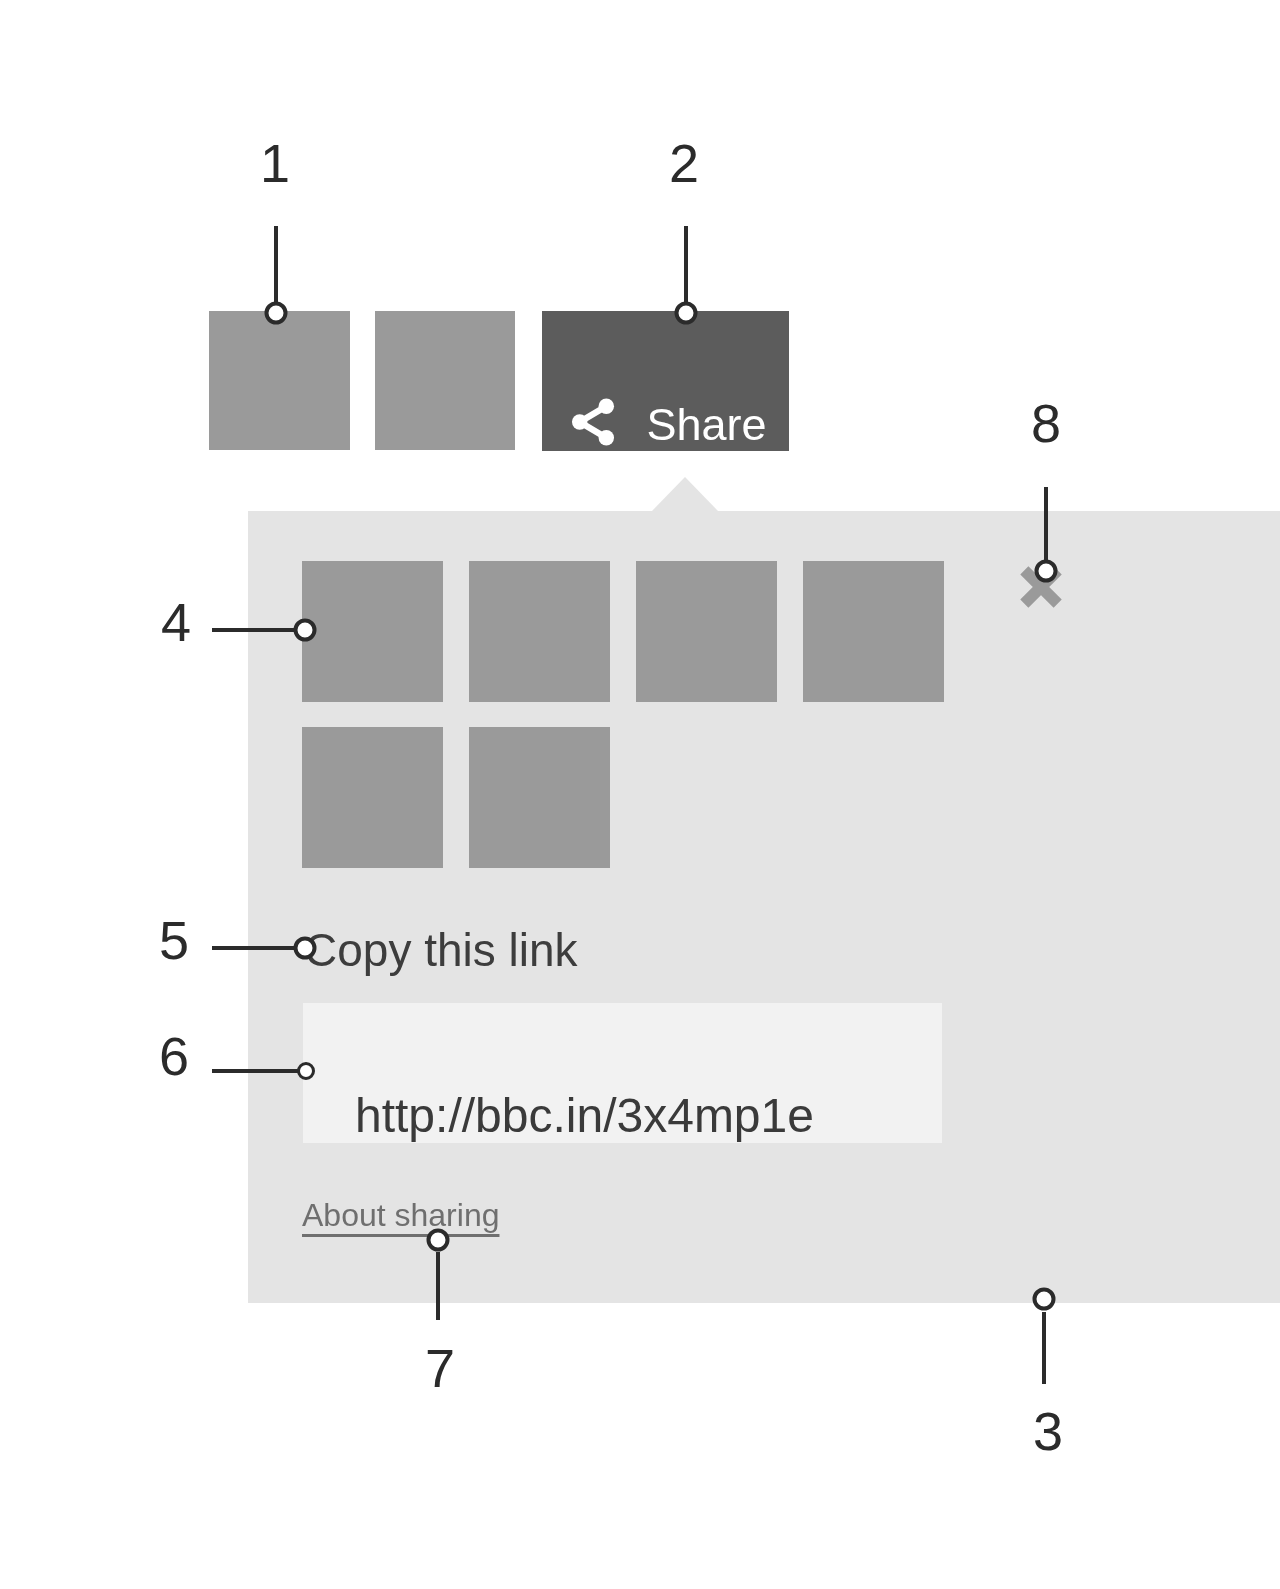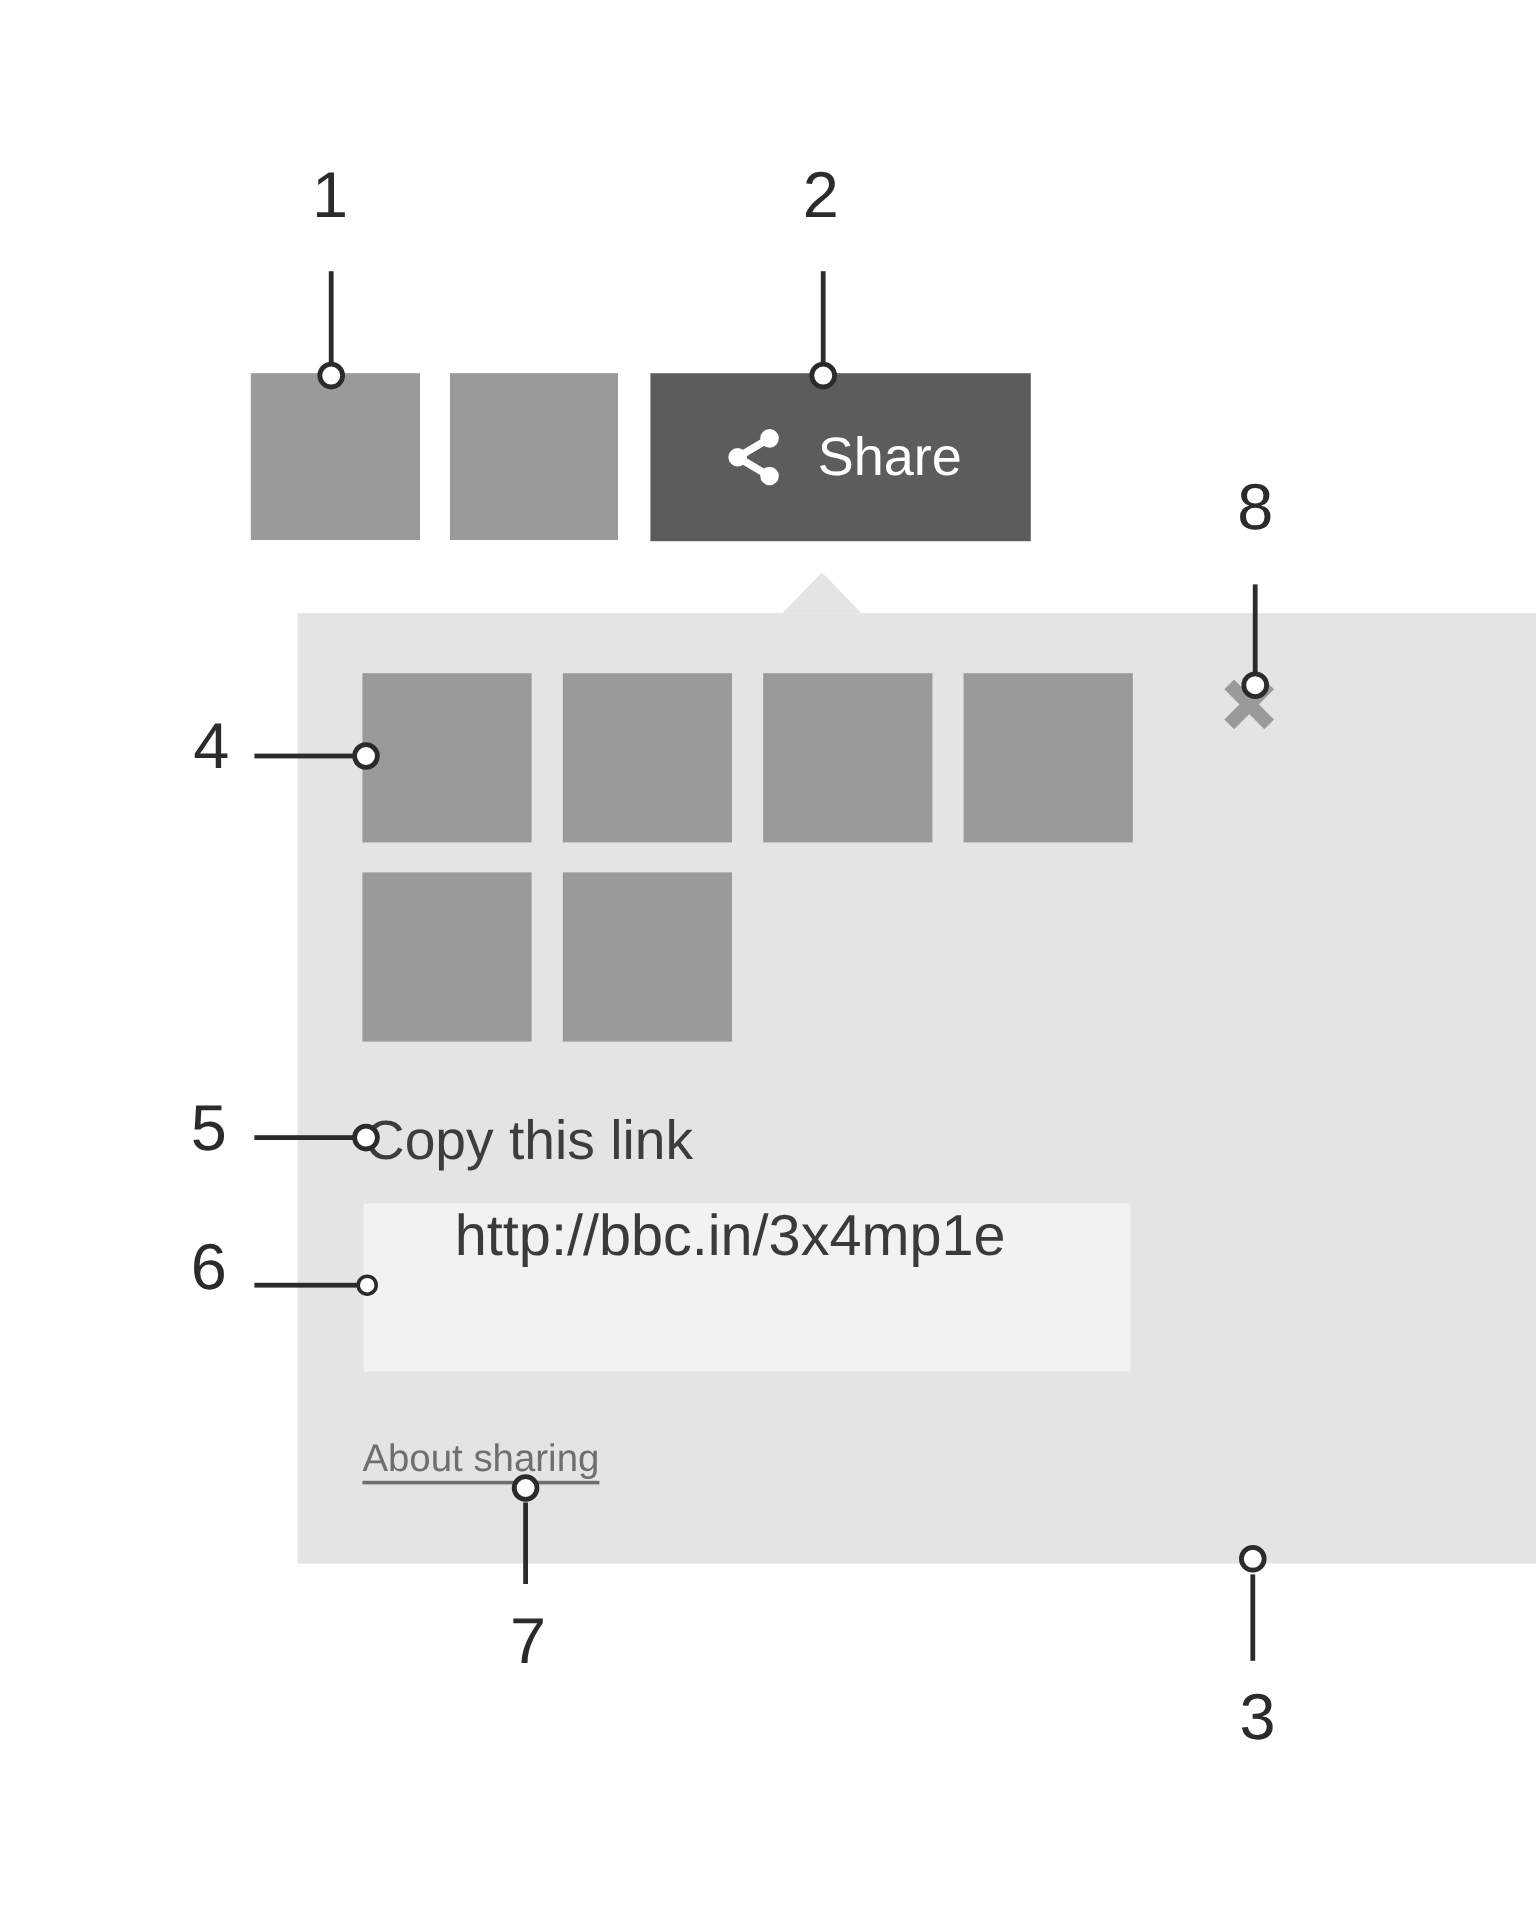--- a/index.html
+++ b/index.html
@@ -9,23 +9,23 @@
     width: 1280px;
     height: 1589px;
     background: var(--page-bg, #ffffff);
     font-family: "Liberation Sans", sans-serif;
     overflow: hidden;
   }
   .ph { position: absolute; background: var(--placeholder-gray, #9a9a9a); }
 
   
   .share-btn {
-    position: absolute; left: 542px; top: 311px; width: 317px; height: 140px;
+    position: absolute; left: 542px; top: 311px; width: 247px; height: 140px;
     background: var(--share-button-bg, #5c5c5c);
-    border: none; display: flex; align-items: center; justify-content: center;
+    border: none; display: flex; align-items: flex-end; justify-content: center;
     gap: 24px; cursor: pointer; font-family: inherit;
   }
   .share-btn .label {
     font-size: 45px; font-weight: 500; color: var(--share-button-ink, #ffffff);
   }
 
   
   .caret {
     position: absolute; left: 652px; top: 477px; width: 0; height: 0;
     border-left: 33px solid transparent; border-right: 33px solid transparent;
@@ -40,21 +40,21 @@
     background: none; border: none; padding: 0; cursor: pointer;
     color: var(--close-icon-ink, #9a9a9a);
   }
   .copy-label {
     position: absolute; left: 56px; top: 412px;
     font-size: 46px; color: var(--copy-label-ink, #3d3d3d);
   }
   .url-field {
     position: absolute; left: 55px; top: 492px; width: 639px; height: 140px;
     background: var(--url-box-bg, #f2f2f2);
-    display: flex; align-items: flex-start; padding-left: 76px;
+    display: flex; align-items: flex-end; padding-left: 52px;
     font-size: 48px; color: var(--url-ink, #3a3a3a); cursor: text;
   }
   .about-link {
     position: absolute; left: 54px; top: 686px;
     font-size: 32px; color: var(--about-link-ink, #6f6f6f);
     text-decoration: underline; text-decoration-thickness: 3px; text-underline-offset: 8px;
     cursor: pointer;
   }
 
   

